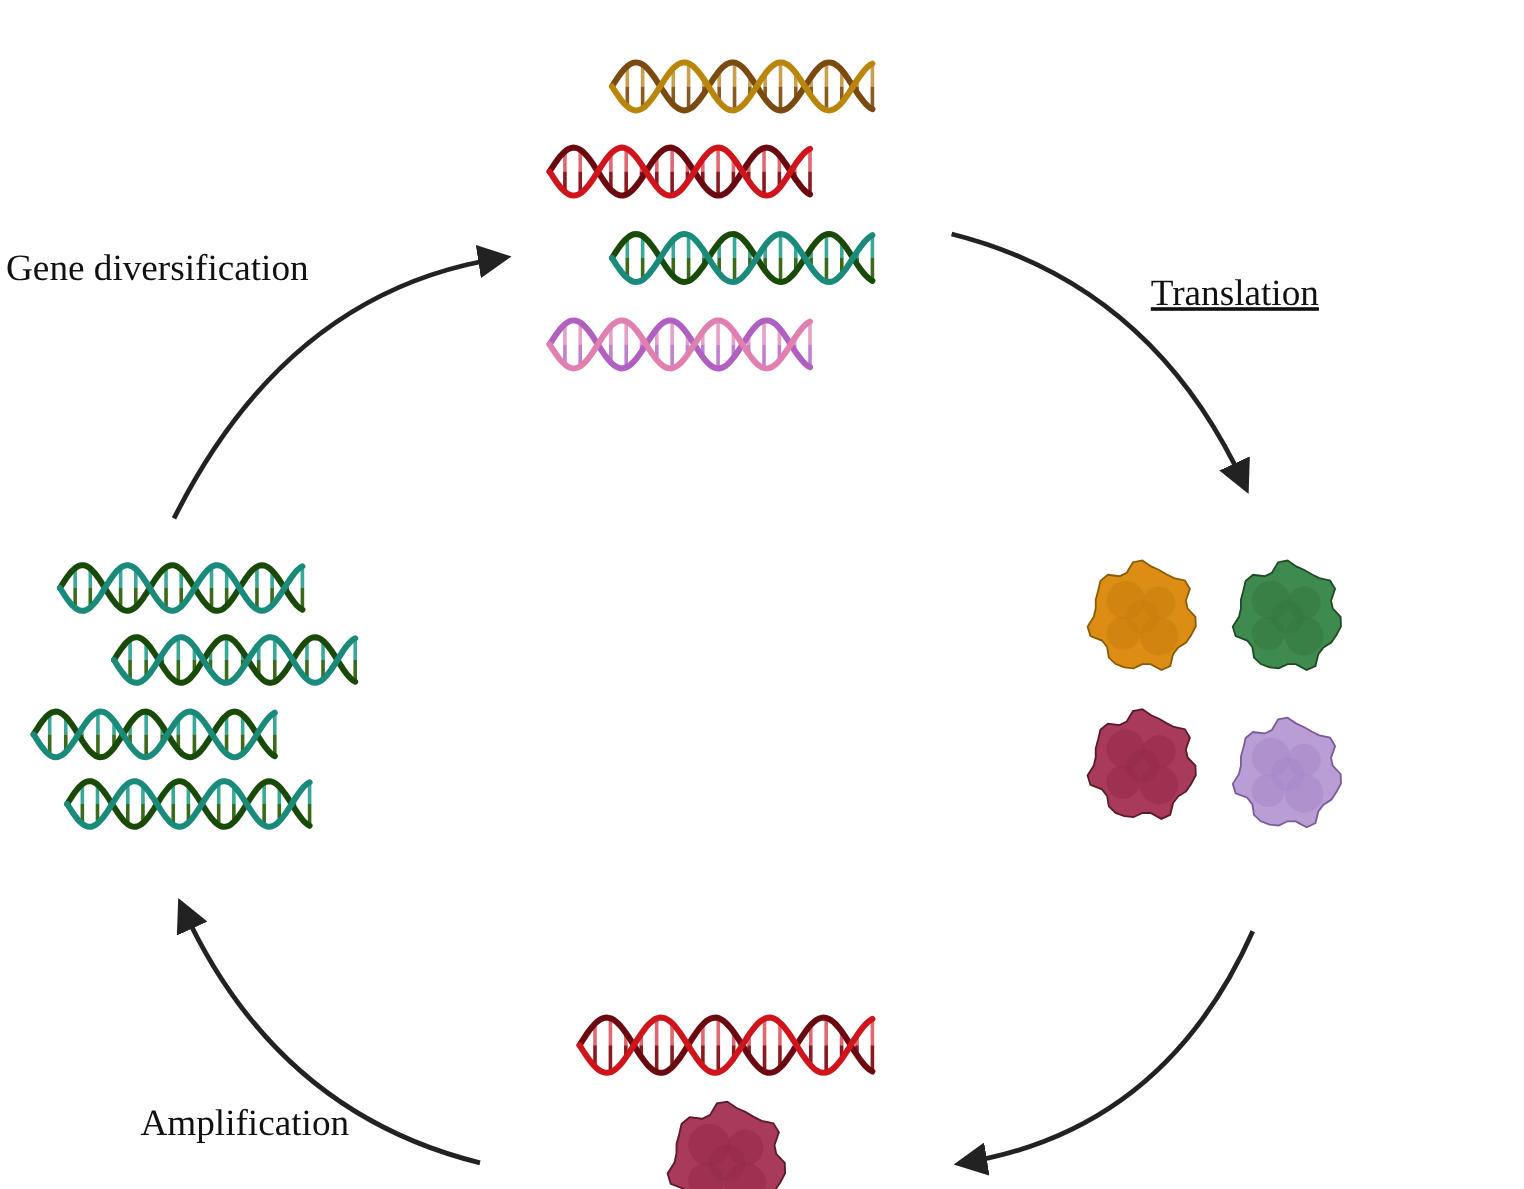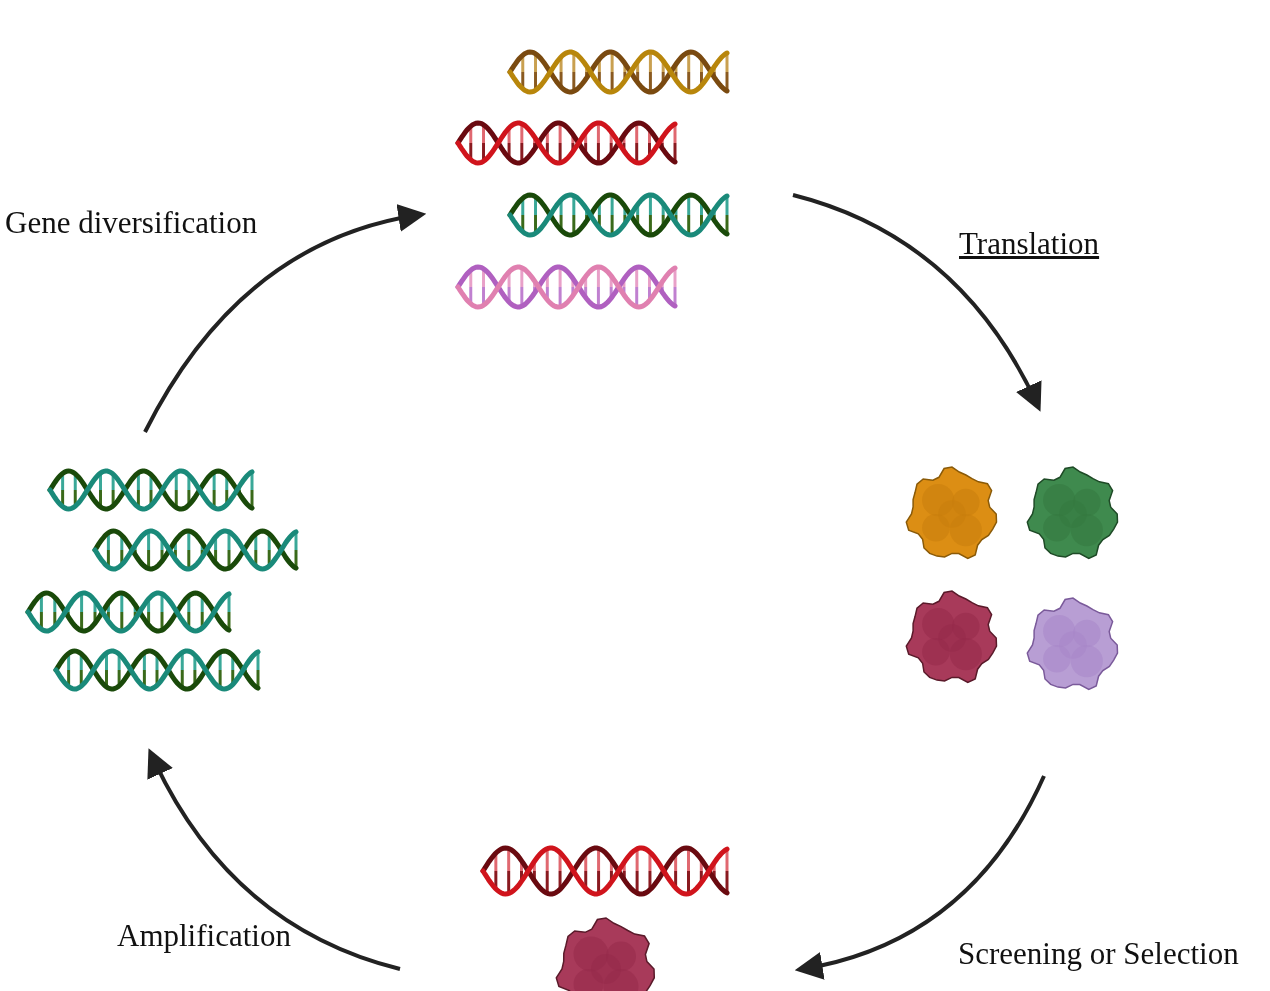--- a/index.html
+++ b/index.html
@@ -370,15 +370,14 @@
           <circle cx="621" cy="924.5" r="15" fill="#962a4a" opacity="0.55"></circle>
           <circle cx="588.5" cy="952" r="15" fill="#962a4a" opacity="0.55"></circle>
           <circle cx="621" cy="954.5" r="17.5" fill="#962a4a" opacity="0.55"></circle>
           <circle cx="606" cy="937" r="15" fill="#962a4a" opacity="0.55"></circle>
         </g>
       </g>
   </svg>
 
   <div class="label" style="left:5px; top:175px;">Gene diversification</div>
   <div class="label" style="left:959px; top:196px;text-decoration:underline;">Translation</div>
-  <div class="label" style="left:958px; top:906px;">Screening or Selection</div>
   <div class="label" style="left:117px; top:888px;">Amplification</div>
 </div>
 
 </body></html>

